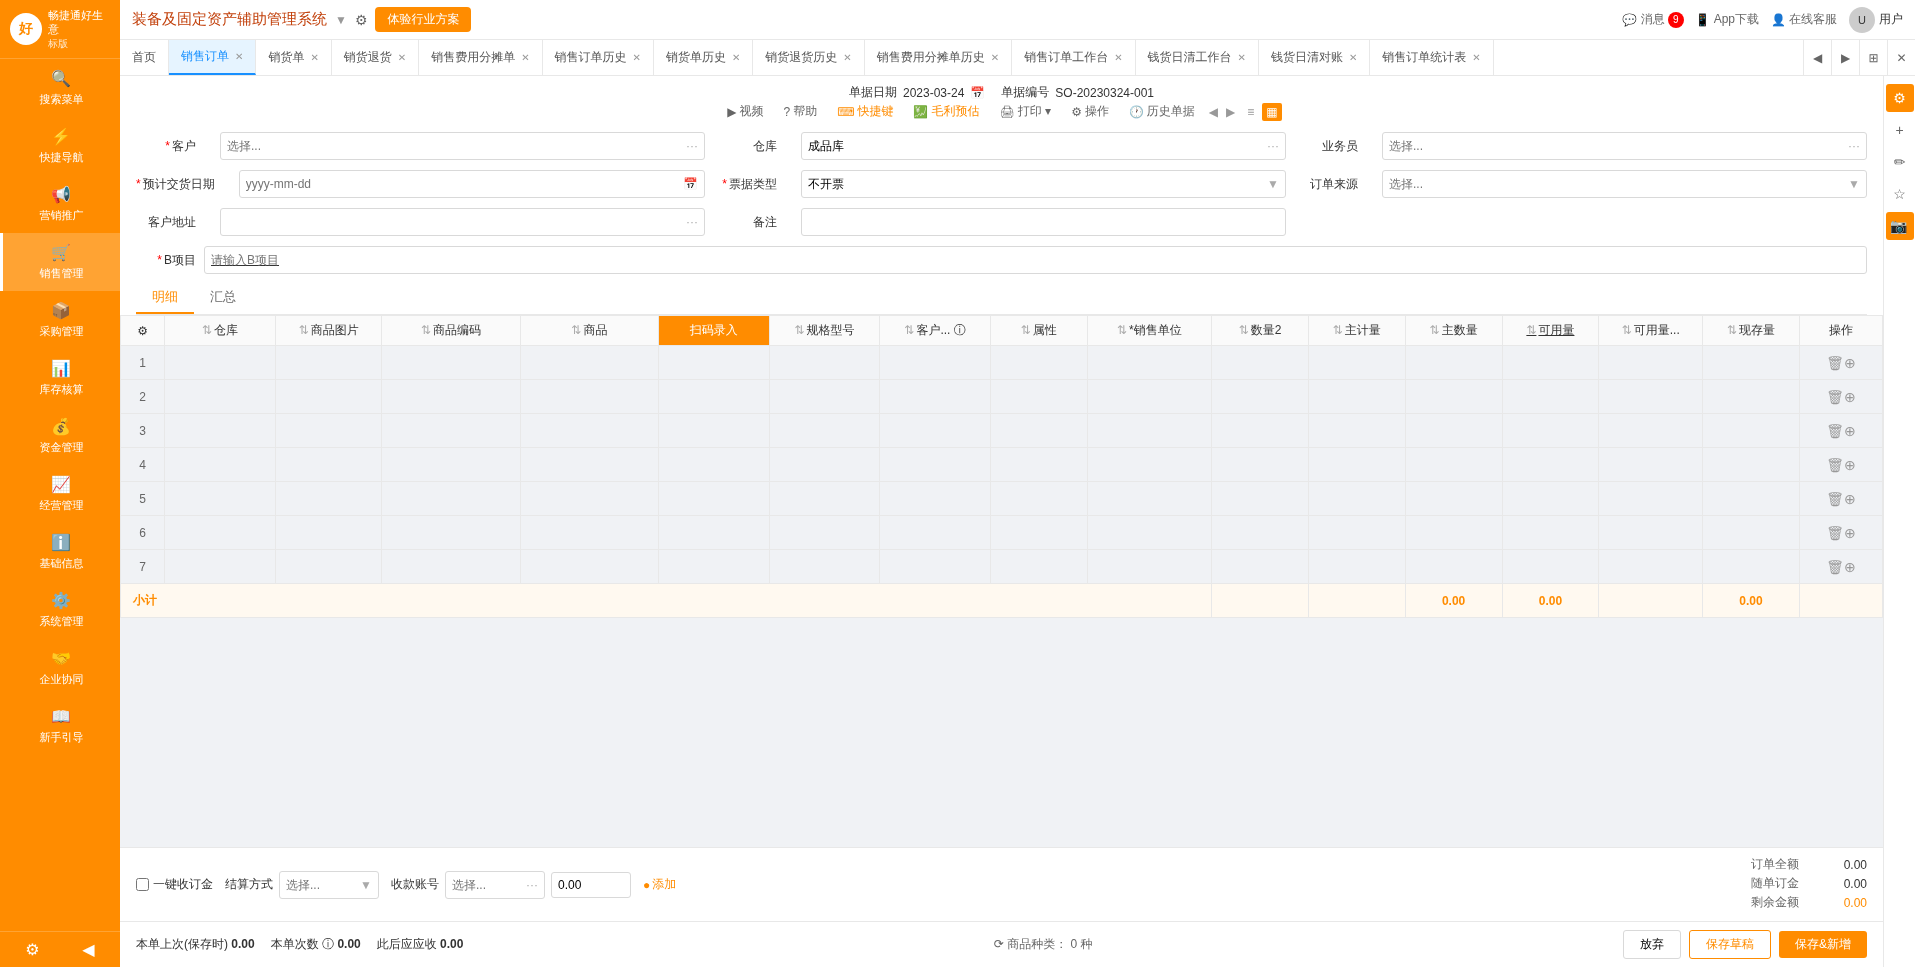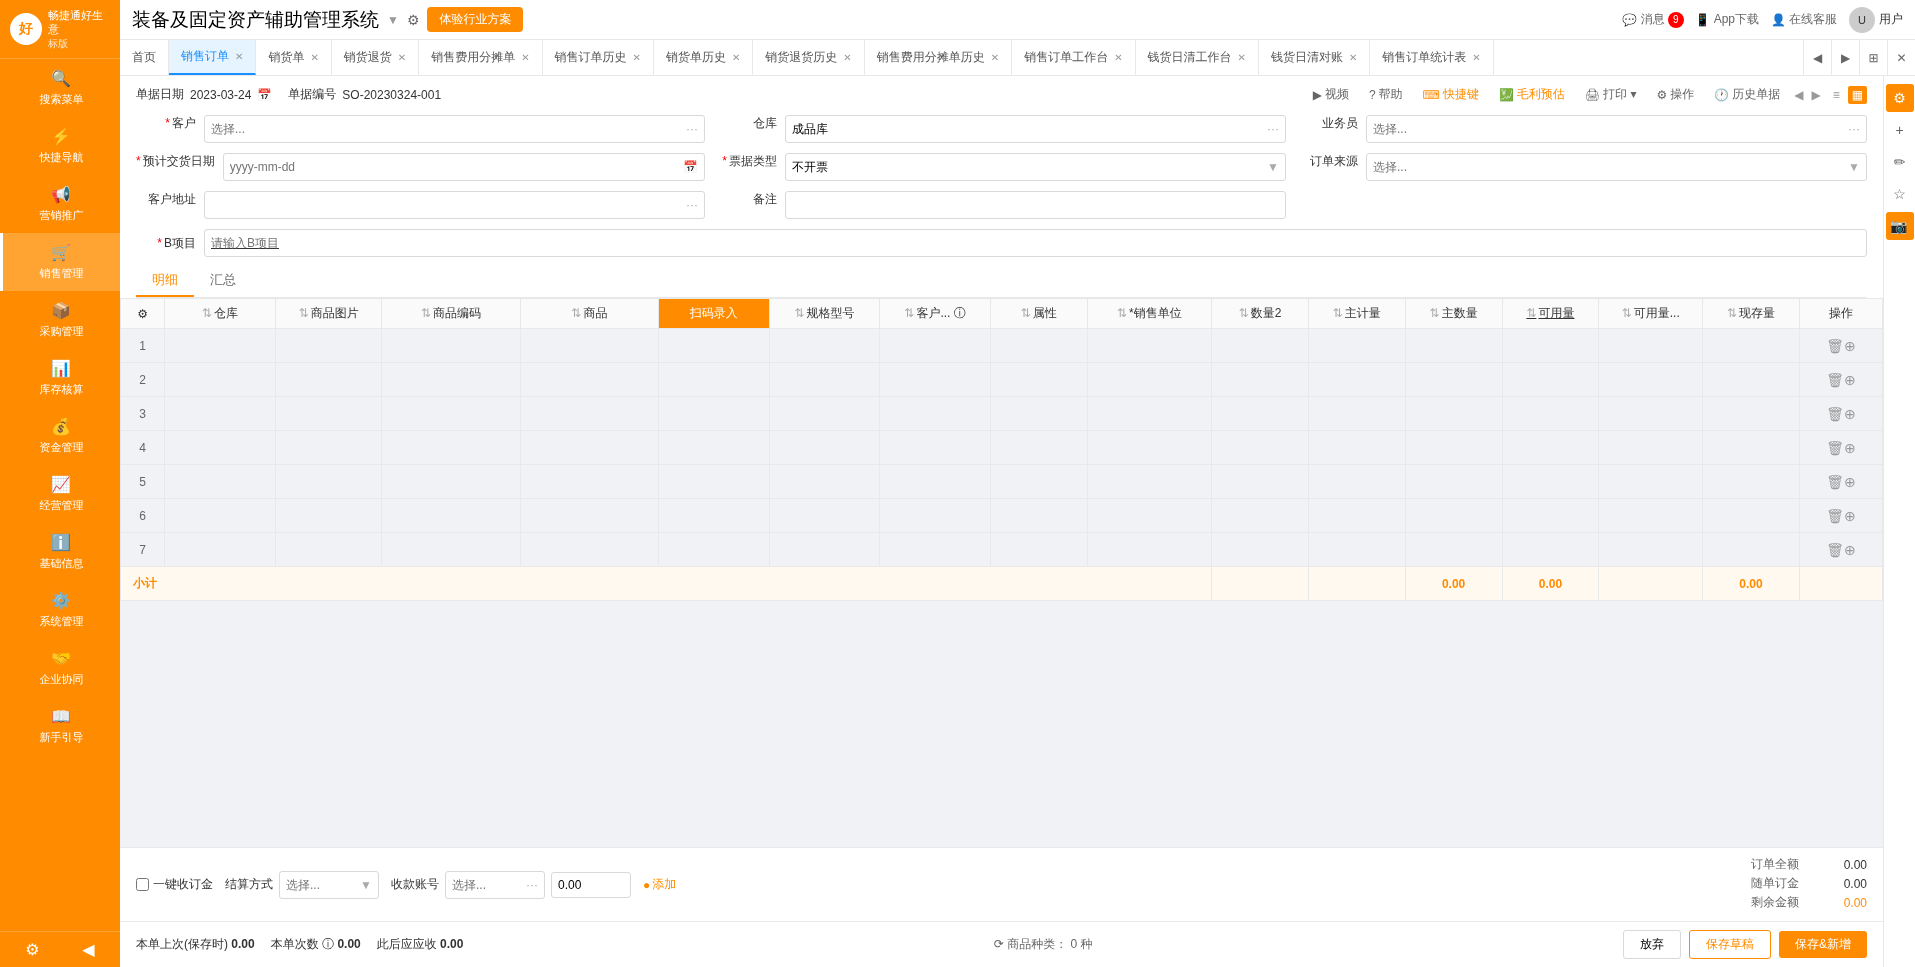--- a/index.html
+++ b/index.html
@@ -16,46 +16,46 @@
     .sidebar-item-icon { font-size: 16px; }
     .sidebar-bottom { width: 100%; display: flex; align-items: center; justify-content: space-around; padding: 8px 4px; border-top: 1px solid rgba(255,255,255,0.2); }
     .sidebar-bottom-btn { color: white; font-size: 16px; cursor: pointer; }
 
     
     .main { flex: 1; display: flex; flex-direction: column; overflow: hidden; }
 
     
     .top-header { height: 40px; background: white; display: flex; align-items: center; justify-content: space-between; padding: 0 12px; border-bottom: 1px solid #e8e8e8; flex-shrink: 0; }
     .top-header-left { display: flex; align-items: center; gap: 8px; }
-    .system-name { font-size: 19px; color: #000000; }
+    .system-name { font-size: 15px; color: #c2410c; }
     .header-actions { display: flex; align-items: center; gap: 12px; }
     .header-btn { font-size: 12px; color: #666; cursor: pointer; display: flex; align-items: center; gap: 3px; }
     .btn-solution { background: #ff8c00; color: white; padding: 4px 12px; border-radius: 4px; cursor: pointer; font-size: 12px; border: none; }
     .header-user { display: flex; align-items: center; gap: 4px; font-size: 12px; color: #333; }
     .badge { background: red; color: white; border-radius: 50%; width: 16px; height: 16px; font-size: 10px; display: flex; align-items: center; justify-content: center; }
     .avatar { width: 26px; height: 26px; background: #ccc; border-radius: 50%; display: flex; align-items: center; justify-content: center; font-size: 11px; }
 
     
     .tab-bar { height: 36px; background: #fff; display: flex; align-items: stretch; border-bottom: 1px solid #e8e8e8; flex-shrink: 0; overflow: hidden; }
     .tab-item { padding: 0 12px; display: flex; align-items: center; gap: 4px; cursor: pointer; font-size: 12px; color: #555; border-right: 1px solid #e8e8e8; white-space: nowrap; flex-shrink: 0; }
     .tab-item.active { background: #e6f4ff; color: #1890ff; border-bottom: 2px solid #1890ff; }
     .tab-close { color: #999; font-size: 10px; margin-left: 2px; }
     .tab-end { display: flex; align-items: center; margin-left: auto; }
     .tab-end-btn { width: 28px; height: 100%; display: flex; align-items: center; justify-content: center; cursor: pointer; color: #666; border-left: 1px solid #e8e8e8; }
-    .form-toolbar { display: flex; align-items: center; justify-content: space-between; margin-bottom: 10px; }
+    .form-toolbar { display: flex; align-items: center; justify-content: space-between; margin-bottom: 10px; flex-direction: column; }
     .form-toolbar-left { display: flex; align-items: center; gap: 16px; }
     .form-field-inline { display: flex; align-items: center; gap: 6px; font-size: 12px; }
     .form-label { color: #333; }
     .form-value { color: #333; }
     .form-toolbar-right { display: flex; align-items: center; gap: 8px; font-size: 12px; }
     .toolbar-btn { display: flex; align-items: center; gap: 3px; color: #666; cursor: pointer; padding: 2px 6px; }
     .toolbar-btn.orange { color: #ff8c00; }
 
     .form-row { display: grid; grid-template-columns: 1fr 1fr 1fr; gap: 12px; margin-bottom: 10px; align-items: center; }
-    .form-field { display: flex; align-items: flex-start; gap: 8px; font-size: 12px; }
+    .form-field { display: flex; align-items: center; gap: 24px; font-size: 12px; }
     .field-label { color: #333; white-space: nowrap; min-width: 60px; text-align: right; }
     .field-label.required::before { content: '*'; color: red; margin-right: 2px; }
 
     
     .form-tabs { display: flex; align-items: center; gap: 0; margin-top: 8px; border-bottom: 1px solid #e8e8e8; }
     .form-tab { padding: 6px 16px; cursor: pointer; font-size: 13px; color: #666; border-bottom: 2px solid transparent; }
     .form-tab.active { color: #ff8c00; border-bottom: 2px solid #ff8c00; }
     .detail-table { width: 100%; border-collapse: collapse; font-size: 12px; }
     .detail-table th { background: #fafafa; border: 1px solid #e8e8e8; padding: 6px 8px; text-align: center; color: #333; font-weight: normal; white-space: nowrap; position: sticky; top: 0; z-index: 1; }
     .detail-table th.scan-col { background: #ff8c00; color: white; }

